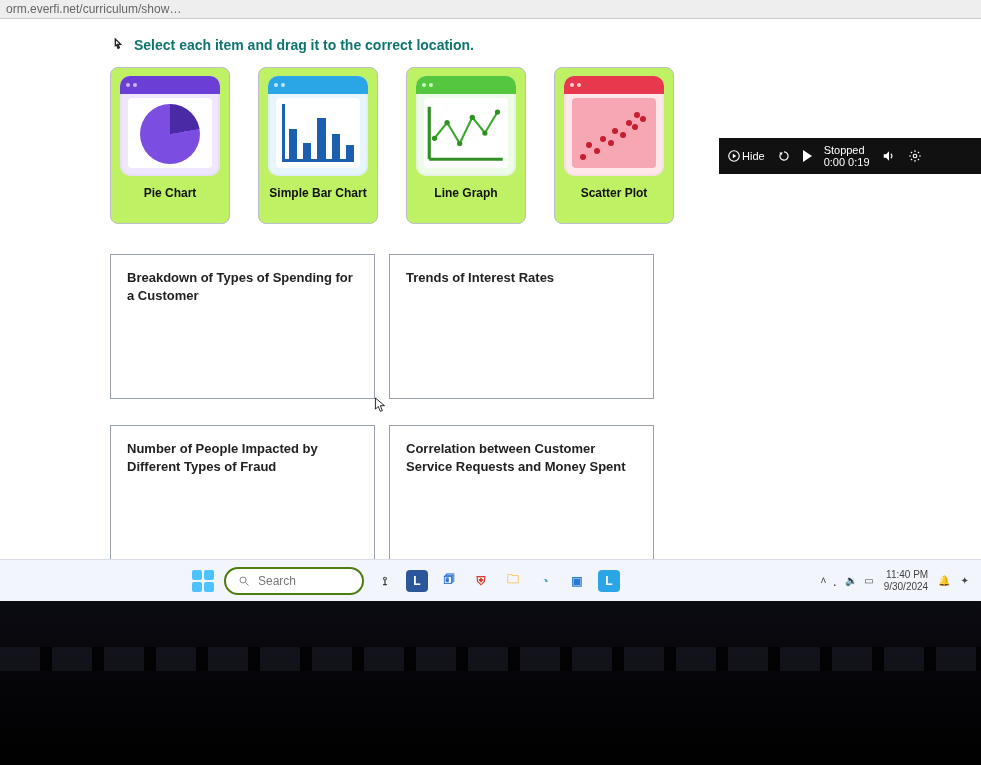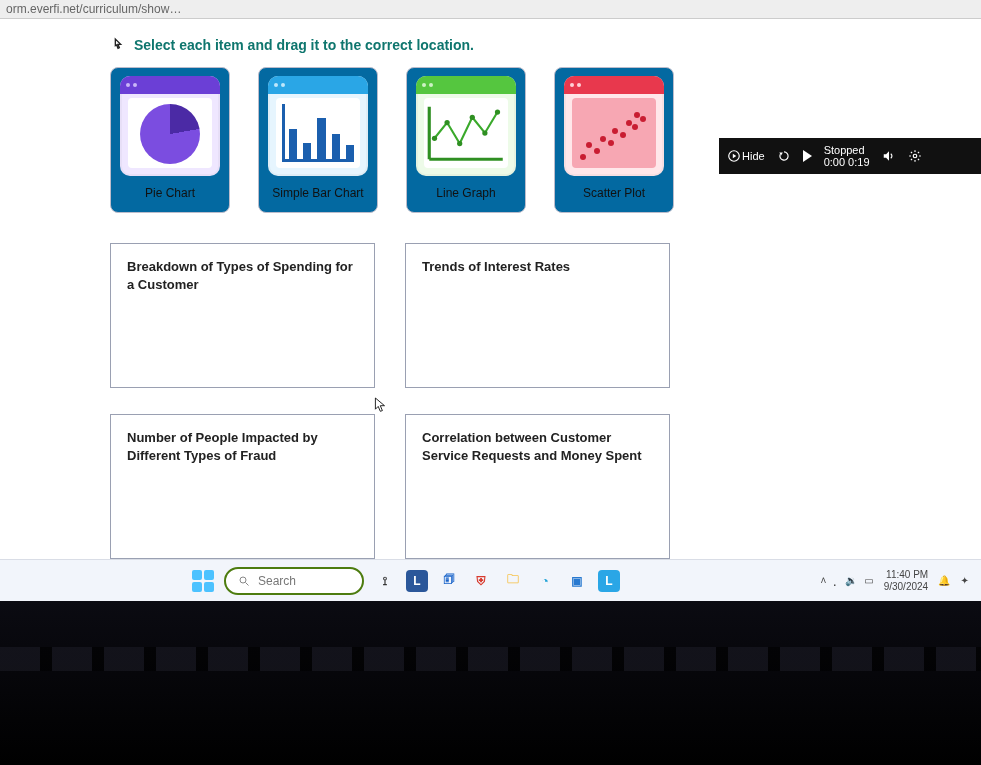--- a/index.html
+++ b/index.html
@@ -37,26 +37,27 @@
     
     .chart-cards {
       display: flex;
       gap: 28px;
       margin-bottom: 30px;
     }
     .chart-card {
       width: 120px;
       border: 1px solid #bcbccb;
       border-radius: 8px;
-      padding: 8px 8px 12px 8px;
-      background: #0369a1;
+      padding: 8px 8px 23px 8px;
+      background: #bef264;
       cursor: grab;
       display: flex;
       flex-direction: column;
       align-items: center;
+      font-weight: bold;
     }
     .chart-tile {
       width: 100px;
       height: 100px;
       border-radius: 10px;
       position: relative;
       overflow: hidden;
       margin-bottom: 10px;
       box-shadow: 0 0 0 2px rgba(0,0,0,0.03) inset;
     }
@@ -113,21 +114,21 @@
     }
     .sdot {
       position: absolute; width: 6px; height: 6px; border-radius: 50%;
       background: #c91d32;
     }
     
     .zone-grid {
       display: grid;
       grid-template-columns: 265px 265px;
       grid-auto-rows: 145px;
-      gap: 26px 30px;
+      gap: 26px 14px;
     }
     .drop-zone {
       border: 1px solid #9aa0b2;
       background: #fff;
       padding: 14px 16px;
       font-size: 13px;
       font-weight: 600;
       color: #222;
       line-height: 1.35;
     }

